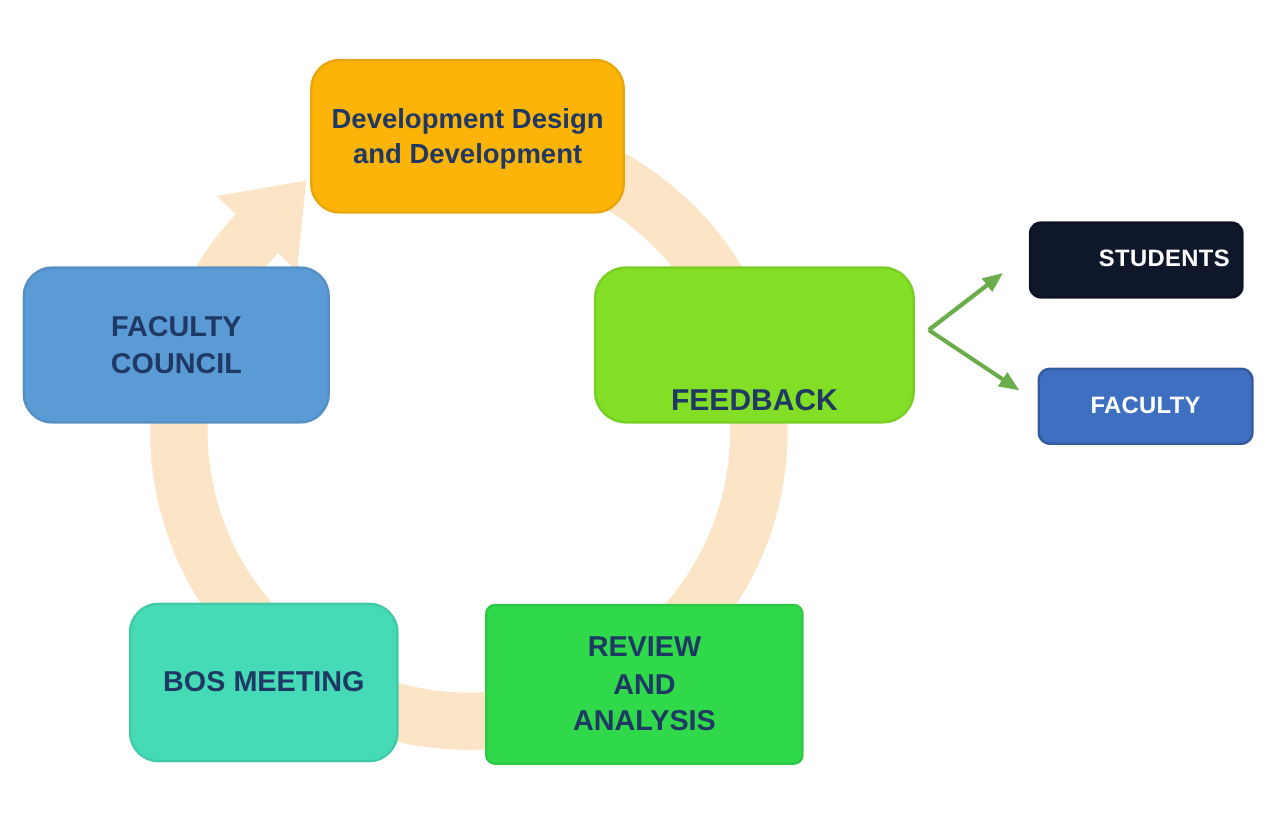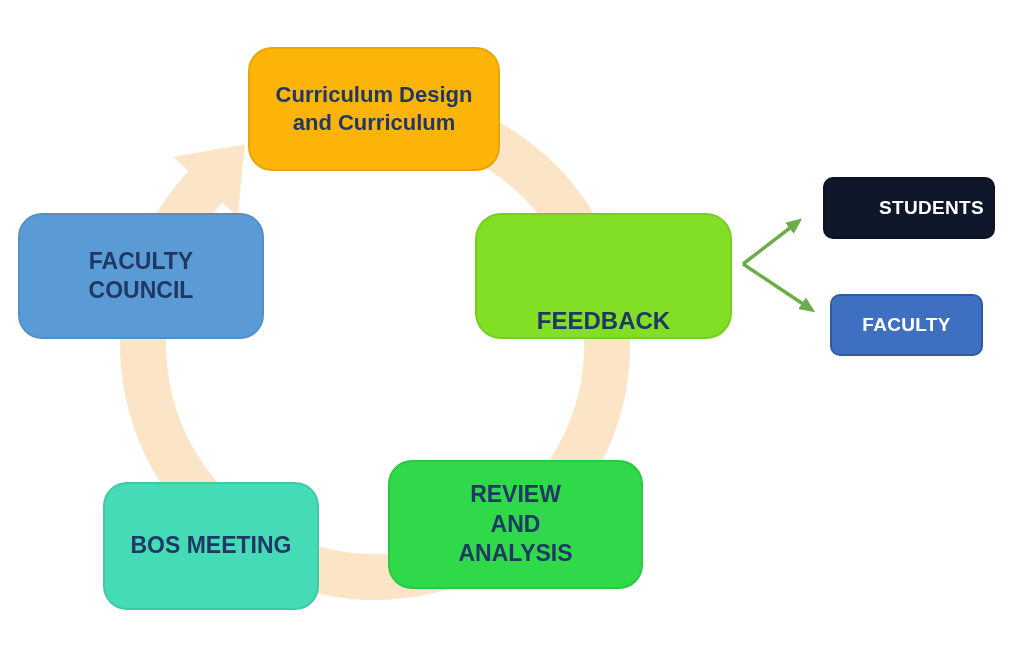--- a/index.html
+++ b/index.html
@@ -52,31 +52,31 @@
   }
   #node-feedback {
     left: 475px; top: 213px; width: 257px; height: 126px;
     border-radius: 26px; font-size: 24px; align-items: flex-end;
   }
   #node-bos {
     left: 103px; top: 482px; width: 216px; height: 128px;
     border-radius: 24px; font-size: 23px;
   }
   #node-review {
-    left: 388px; top: 460px; width: 255px; height: 129px;
-    border-radius: 24px; font-size: 23px; padding: 0 60px;
+    left: 388px; top: 483px; width: 255px; height: 129px;
+    border-radius: 8px; font-size: 23px; padding: 0 60px;
   }
   #node-students {
     left: 823px; top: 177px; width: 172px; height: 62px;
     border-radius: 10px; font-size: 19px; color: #ffffff;
     border: 2px solid rgba(0,0,0,0.18);
     letter-spacing: 0.3px;
   }
   #node-faculty {
-    left: 830px; top: 294px; width: 153px; height: 62px;
+    left: 830px; top: 294px; width: 173px; height: 62px;
     border-radius: 10px; font-size: 19px; color: #ffffff;
     border: 2px solid rgba(0,0,0,0.18);
     letter-spacing: 0.3px;
   }
 </style>
 </head>
 <body>
 
 <div id="canvas">
 
@@ -88,21 +88,21 @@
     </defs>
 
     <path d="M 311 122 A 232 232 0 1 1 205.4 186.8" fill="none" stroke-width="46" stroke-linecap="butt" stroke="#FCE4C7"></path>
     <polygon points="237.6,216.8 173.2,156.8 245.0,144.4" fill="#FCE4C7"></polygon>
 
     <line x1="743" y1="264" x2="799" y2="221" stroke-width="3.5" marker-end="url(#ah)" stroke="#6CAD4B"></line>
     <line x1="743" y1="264" x2="812" y2="310" stroke-width="3.5" marker-end="url(#ah)" stroke="#6CAD4B"></line>
   </svg>
 
   <div class="node" id="node-curriculum" style="background: rgb(252, 180, 8);">
-    <span class="node-label">Curriculum Design and Curriculum</span>
+    <span class="node-label">Development Design and Development</span>
   </div>
 
   <div class="node" id="node-academic" style="background: rgb(91, 155, 213);">
     <span class="node-label">FACULTY COUNCIL</span>
   </div>
 
   <div class="node" id="node-feedback" style="background: rgb(130, 223, 37);">
     <span class="node-label">FEEDBACK</span>
   </div>
 

